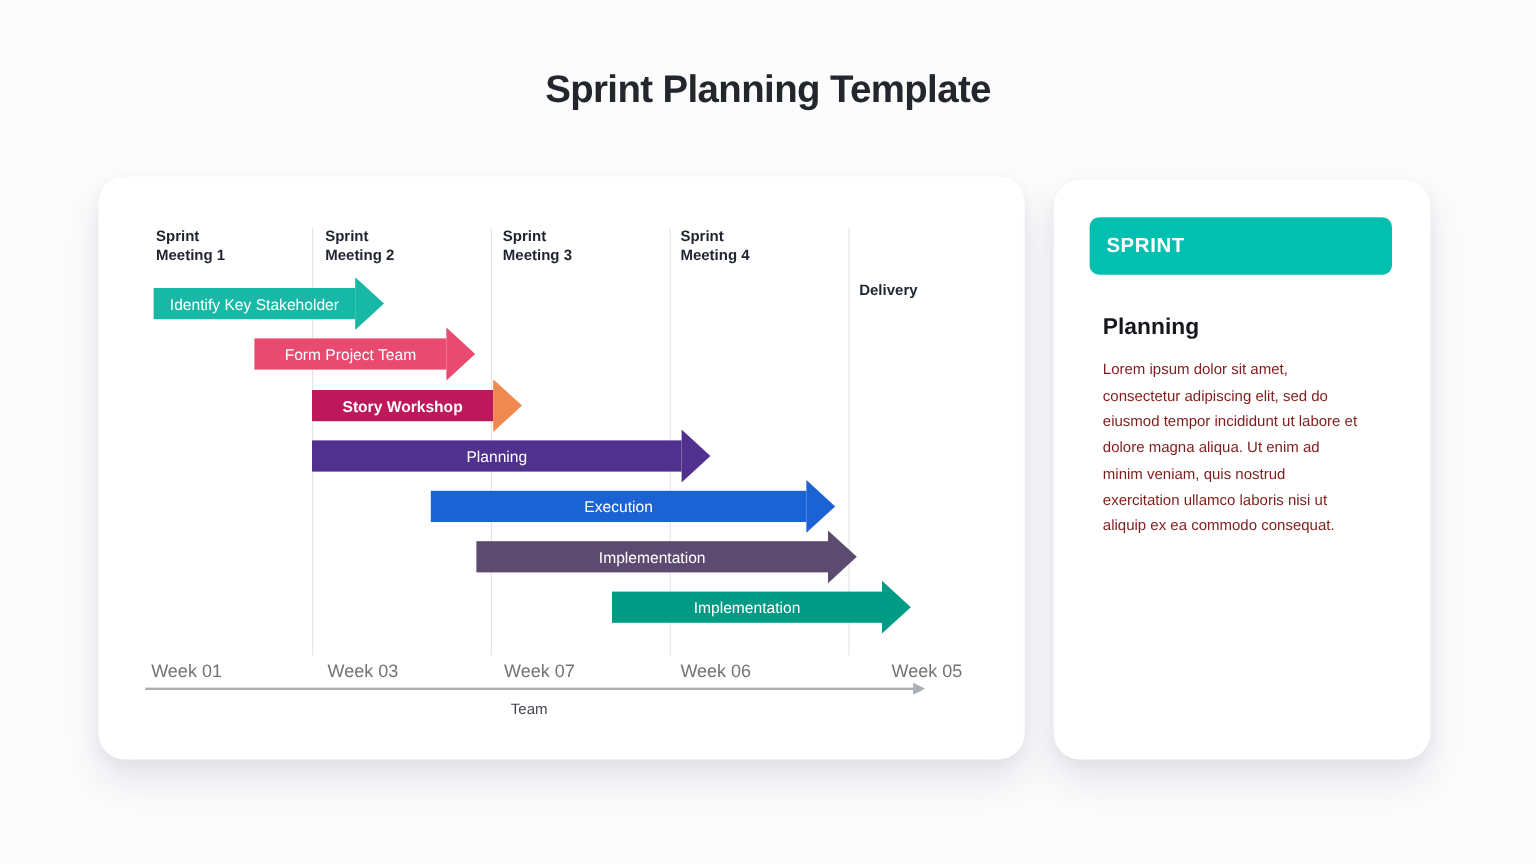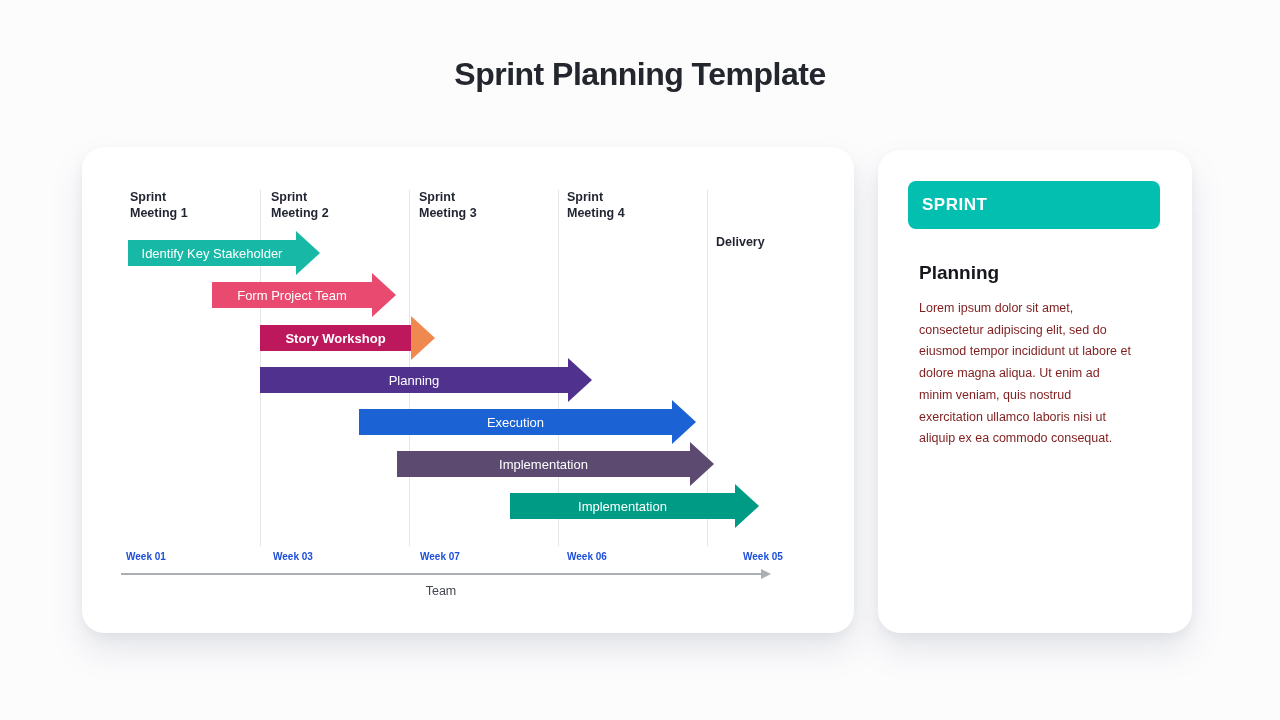--- a/index.html
+++ b/index.html
@@ -18,21 +18,21 @@
   .card {
     position:absolute; background:#ffffff; border-radius:22px;
     box-shadow:0 18px 32px rgba(110,118,135,0.16), 0 4px 10px rgba(110,118,135,0.08);
   }
   .chart-card { left:82px; top:147px; width:772px; height:486px; }
   .side-card  { left:878px; top:150px; width:314px; height:483px; }
 
   
   .gridline { position:absolute; top:43px; width:1px; height:356px; background:#e4e5e9; }
   .milestone { position:absolute; top:42px; font-size:12.5px; font-weight:700; color:#1f2430; line-height:16px; white-space:pre-line; }
-  .week-label { position:absolute; top:404px; font-size:10px; font-weight:700; color:#1d4ed8; }
+  .week-label { position:absolute; top:404px; font-size:15px; font-weight:400; color:#737373; }
   .axis-line { position:absolute; left:39px; top:426px; width:640px; height:2px; background:#abaeb3; }
   .axis-arrowhead { position:absolute; left:679px; top:422px; width:0; height:0;
     border-top:5px solid transparent; border-bottom:5px solid transparent; border-left:10px solid #abaeb3; }
   .axis-title { position:absolute; left:39px; top:437px; width:640px; text-align:center;
     font-size:12.5px; color:#43474e; }
 
   .arrow { position:absolute; height:44px; display:flex; align-items:center; }
   .arrow-body { height:26px; display:flex; align-items:center; justify-content:center; }
   .arrow-label { color:#ffffff; font-size:13px; white-space:nowrap; }
   .arrow-head { width:0; height:0; border-top:22px solid transparent;

